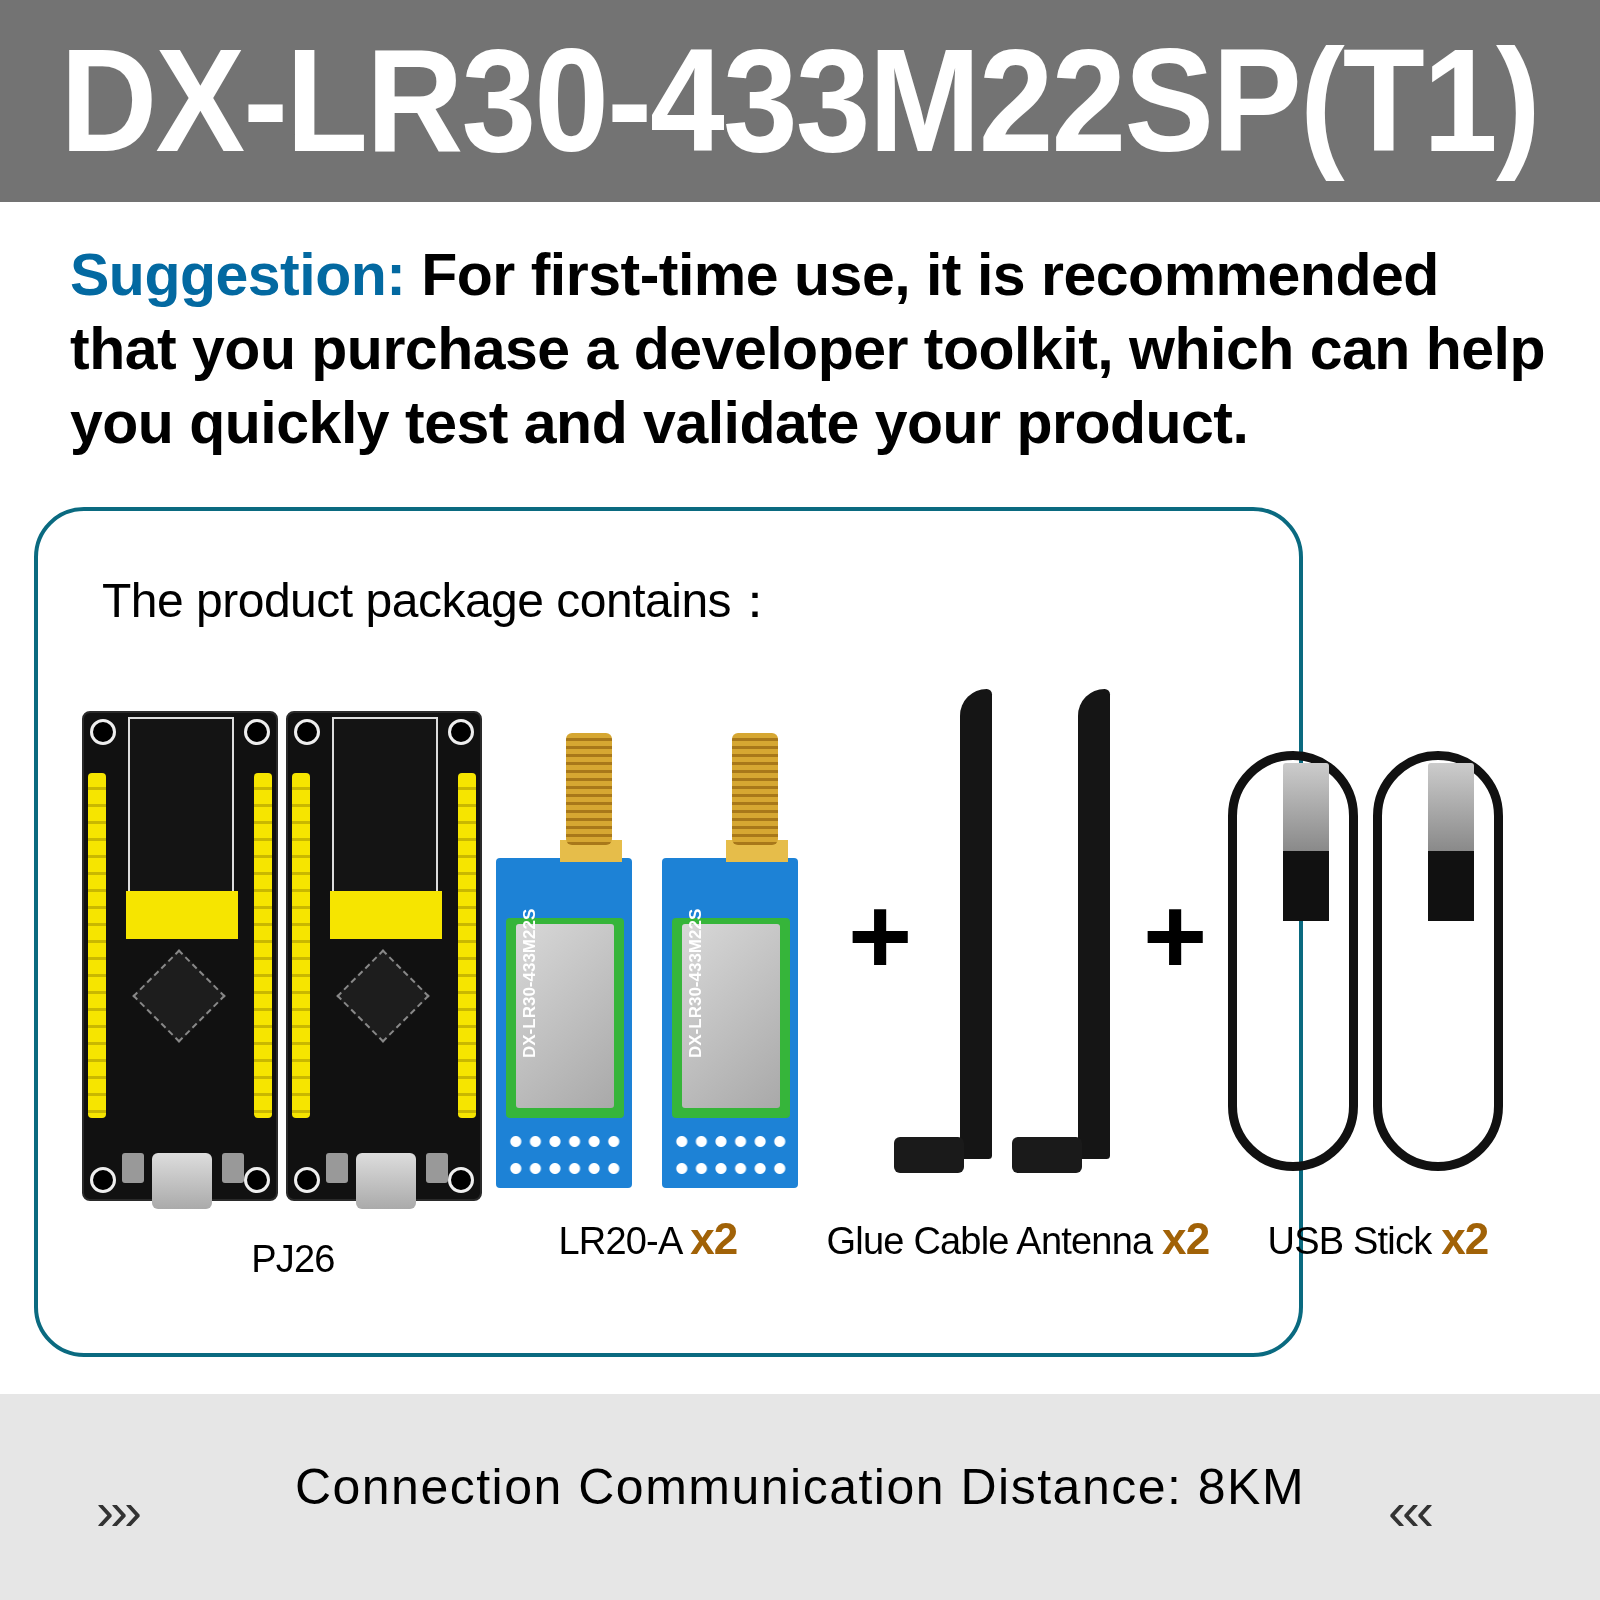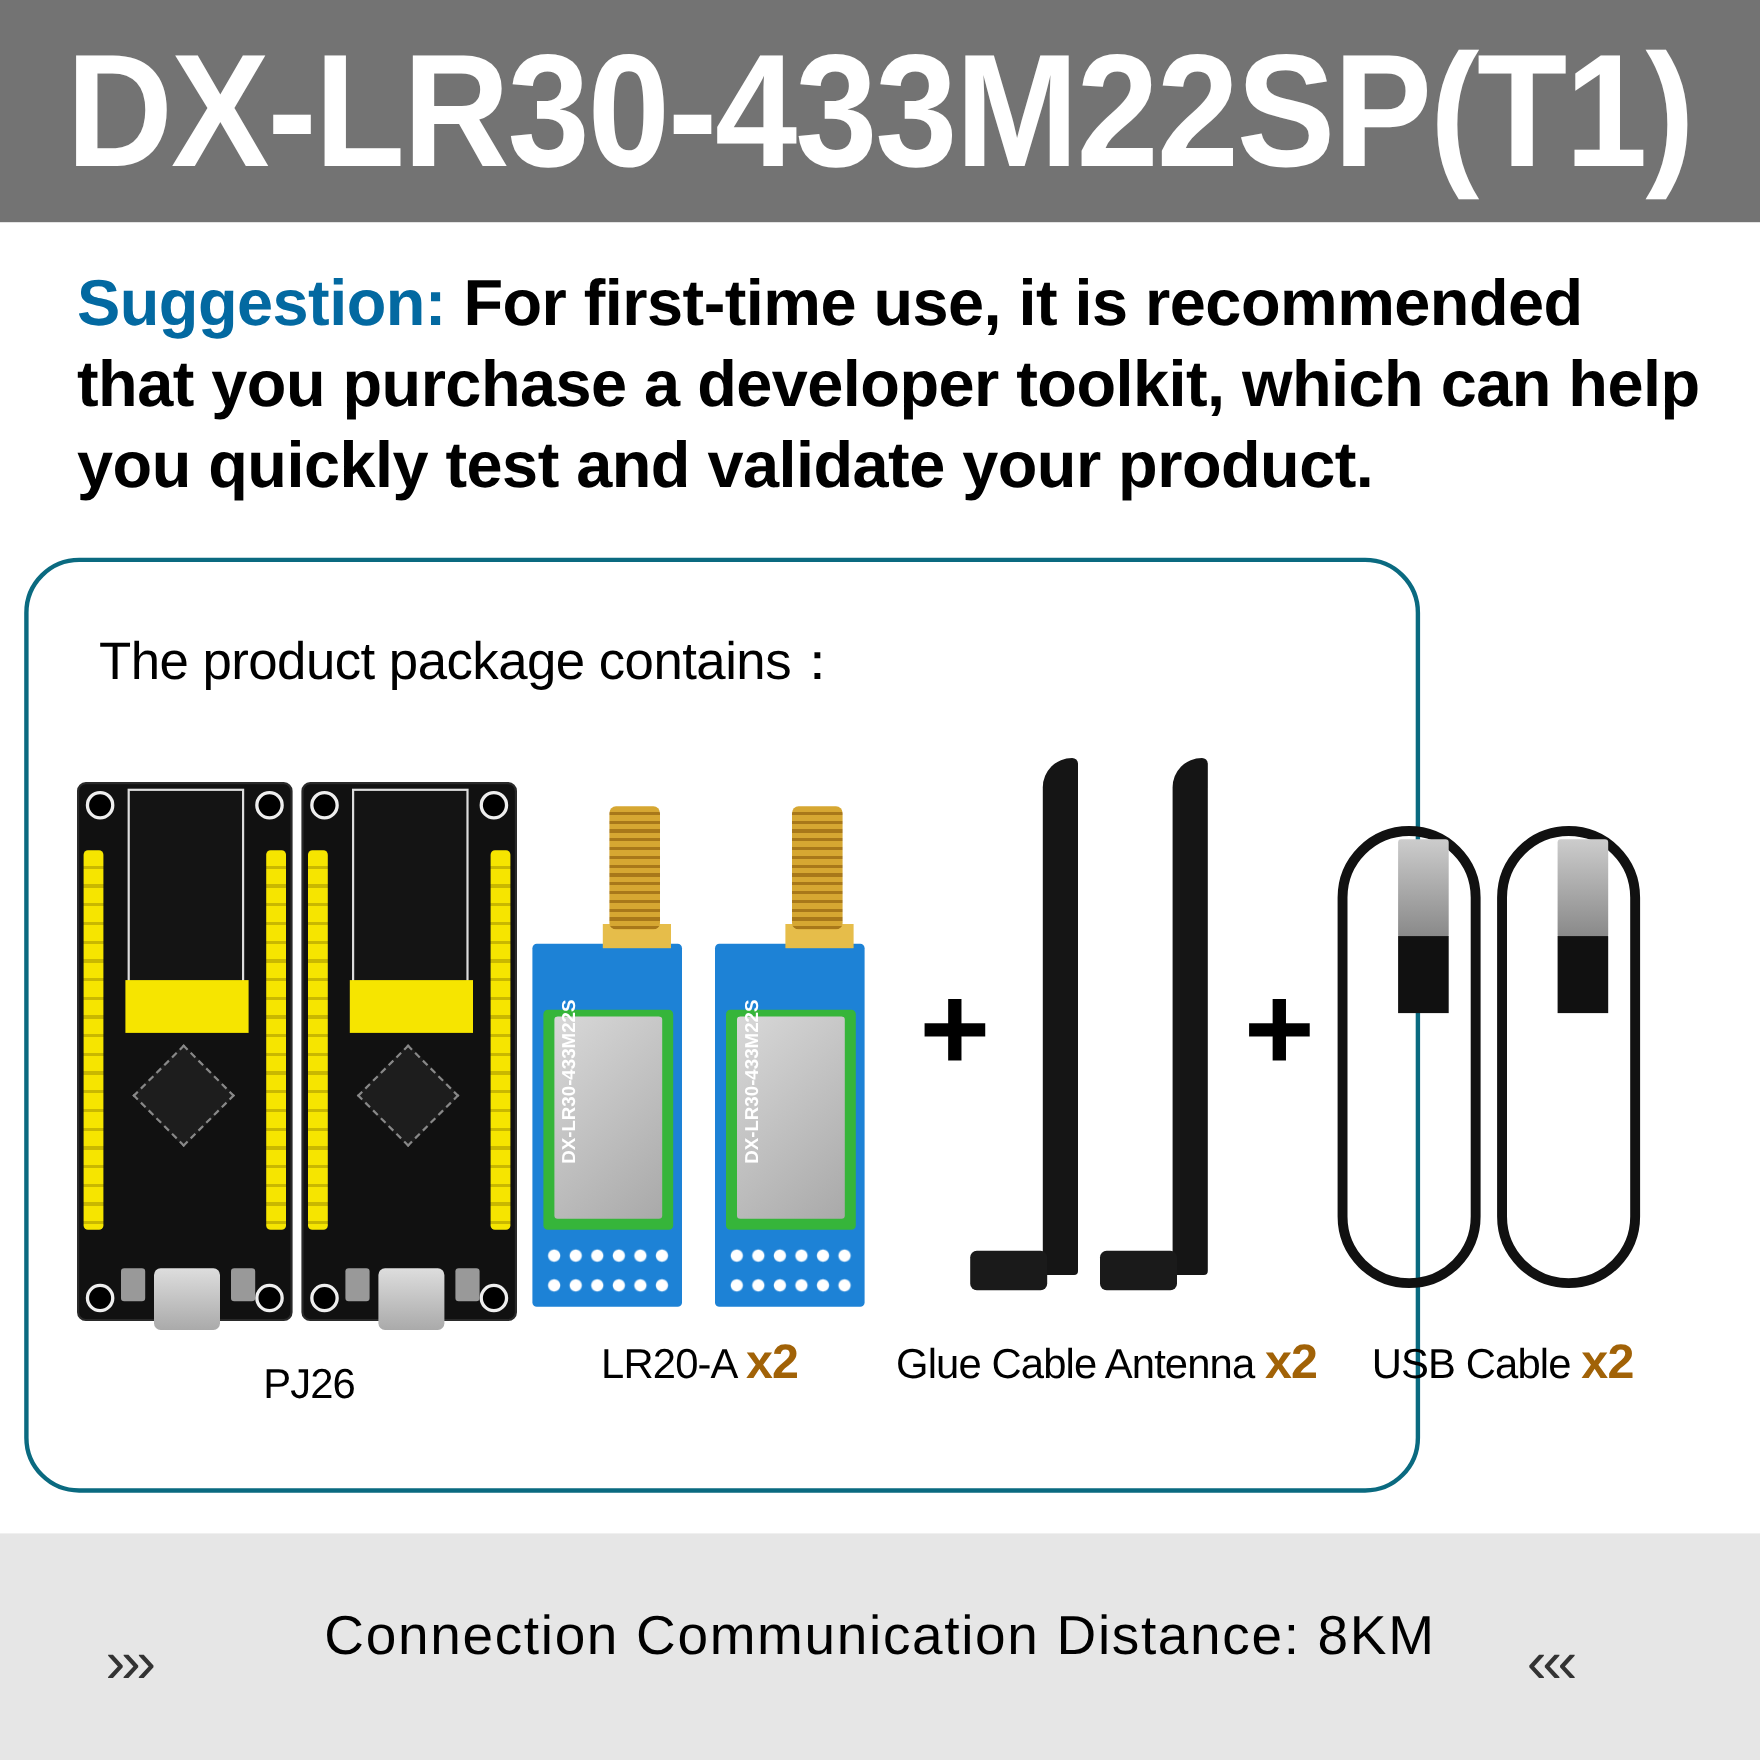--- a/index.html
+++ b/index.html
@@ -18,21 +18,21 @@
     }
 
     .suggestion {
       position: absolute; left: 70px; top: 238px; width: 1480px;
       font-size: 59px; font-weight: 700; line-height: 74px; color: #000;
       letter-spacing: -0.5px;
     }
     .suggestion .label { color: #0369a1; }
 
     .package {
-      position: absolute; left: 22px; top: 507px; width: 1269px; height: 850px;
+      position: absolute; left: 34px; top: 507px; width: 1269px; height: 850px;
       border: 4px solid #0a6a80; border-radius: 50px;
     }
     .package-title {
       position: absolute; left: 64px; top: 58px;
       font-size: 48px; color: #000; letter-spacing: -0.5px;
     }
 
     
     .item { position: absolute; }
     .caption {
@@ -177,21 +177,21 @@
   <div class="plus" style="left:1105px;top:370px;">+</div>
 
   <div class="item" style="left:0;top:0;">
     <div class="cable" style="left:1190px;top:240px;"></div>
     <div class="cable-plug" style="left:1245px;top:252px;"></div>
     <div class="cable-plug-body" style="left:1245px;top:340px;"></div>
     <div class="cable" style="left:1335px;top:240px;"></div>
     <div class="cable-plug" style="left:1390px;top:252px;"></div>
     <div class="cable-plug-body" style="left:1390px;top:340px;"></div>
     <div class="caption" style="left:1210px;top:710px;width:260px;">
-      <span>USB Cable</span> <span class="qty">x2</span>
+      <span>USB Stick</span> <span class="qty">x2</span>
     </div>
   </div>
 </div>
 
 <div class="spec-band">
   <div class="chev" style="left:96px;">›››</div>
   <div class="spec-lines">
     <div>Connection Communication Distance: 8KM</div>
   </div>
   <div class="chev" style="left:1388px;">‹‹‹</div>

